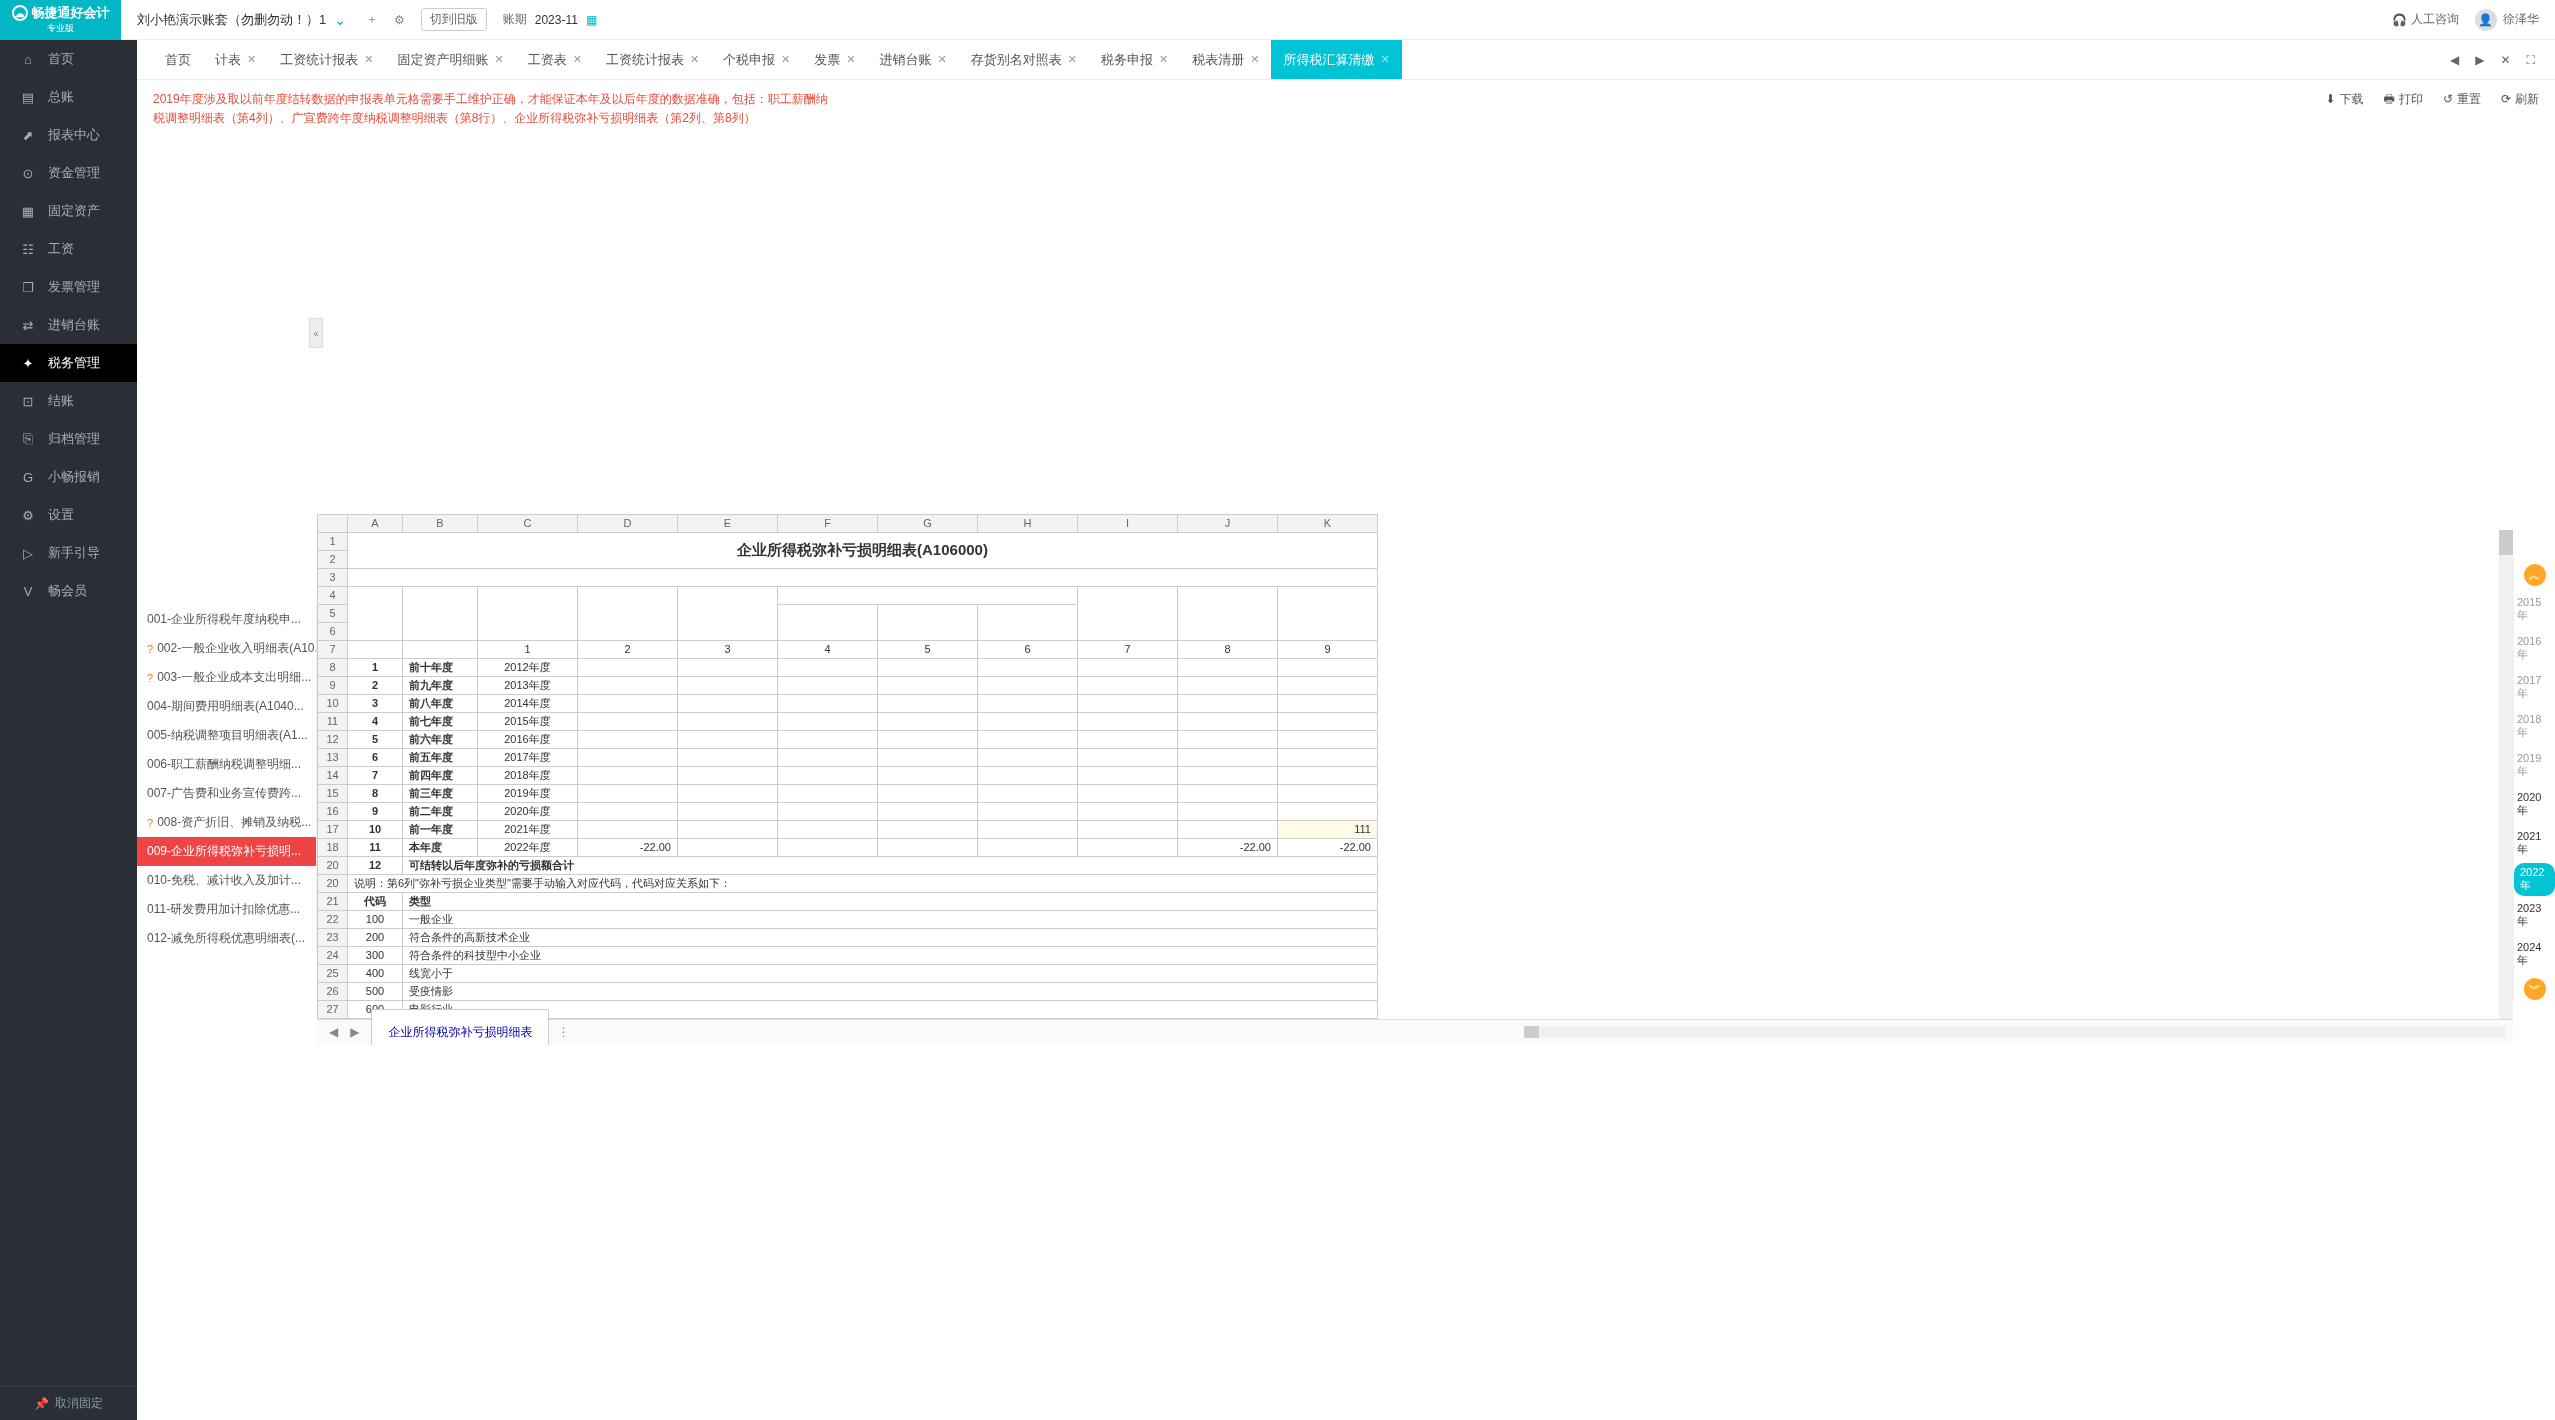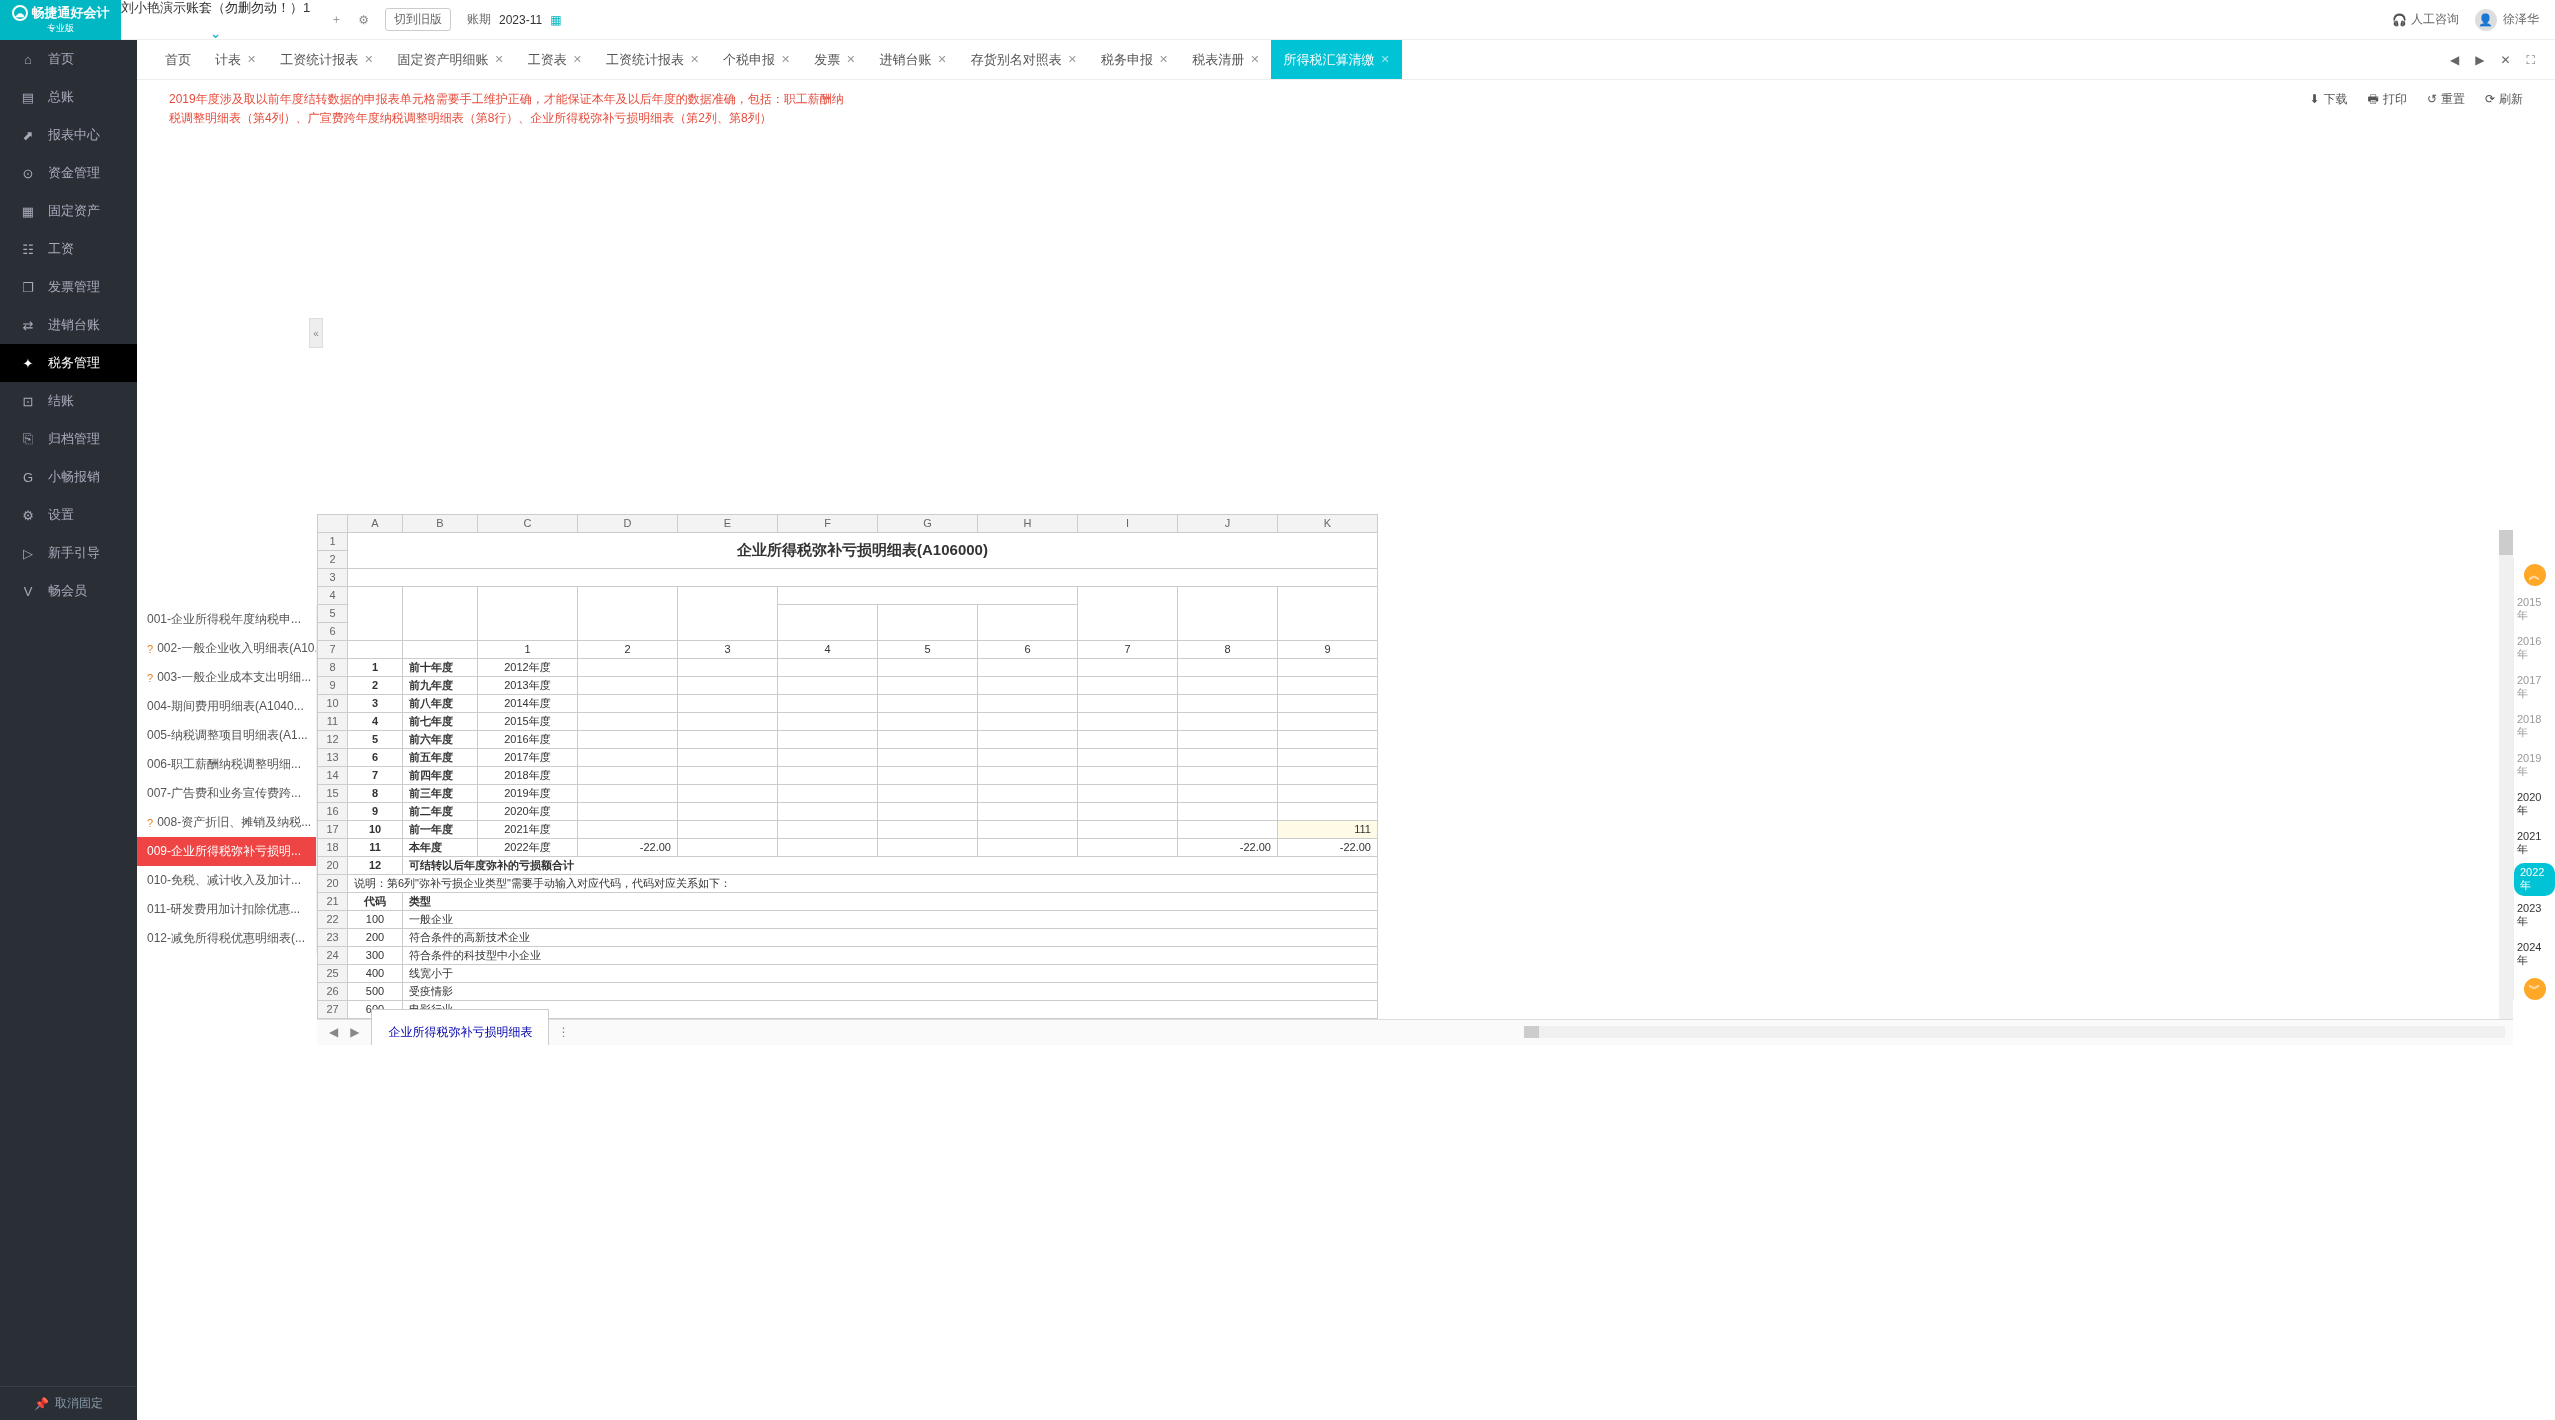--- a/index.html
+++ b/index.html
@@ -4,21 +4,21 @@
 <style>
 * { margin: 0; padding: 0; box-sizing: border-box; }
 body { font-family: "Microsoft YaHei", Arial, sans-serif; font-size: 12px; color: #333; background: #fff; overflow: hidden; }
 
 
 .topbar { height: 40px; background: #fff; display: flex; align-items: center; padding: 0 16px; border-bottom: 1px solid #eee; }
 .logo-area { width: 121px; height: 40px; background: #00b7c3; color: #fff; display: flex; flex-direction: column; align-items: center; justify-content: center; margin-left: -16px; padding: 0 8px; }
 .logo-text { font-size: 13px; font-weight: bold; display: flex; align-items: center; gap: 4px; }
 .logo-sub { font-size: 9px; }
 .logo-icon { width: 16px; height: 16px; border: 2px solid #fff; border-radius: 50%; display: inline-flex; align-items: center; justify-content: center; font-size: 10px; }
-.account-sel { margin-left: 0; font-size: 13px; color: #333; display: flex; align-items: center; gap: 8px; flex-direction: column; }
+.account-sel { margin-left: 16px; font-size: 13px; color: #333; display: flex; align-items: center; gap: 8px; }
 .chevron { color: #00b7c3; font-size: 14px; }
 .top-icons { display: flex; align-items: center; gap: 16px; margin-left: 20px; }
 .icon-btn { color: #888; cursor: pointer; }
 .old-ver { border: 1px solid #ccc; padding: 2px 8px; border-radius: 3px; color: #666; font-size: 12px; }
 .period { margin-left: 16px; display: flex; align-items: center; gap: 8px; color: #666; }
 .period-val { color: #333; }
 .topbar-right { margin-left: auto; display: flex; align-items: center; gap: 16px; }
 .avatar { width: 22px; height: 22px; background: #ddd; border-radius: 50%; display: flex; align-items: center; justify-content: center; color: #fff; }
 
 
@@ -32,21 +32,21 @@
 
 .main { flex: 1; display: flex; flex-direction: column; overflow: hidden; position: relative; }
 .tabs-row { height: 40px; display: flex; align-items: center; border-bottom: 1px solid #eee; padding: 0 16px; gap: 4px; overflow: hidden; }
 .tab { padding: 0 12px; height: 40px; display: flex; align-items: center; gap: 6px; font-size: 13px; color: #555; cursor: pointer; white-space: nowrap; }
 .tab.active { background: #00c4d6; color: #fff; }
 .tab-close { font-size: 11px; color: inherit; opacity: .6; }
 .tabs-nav { margin-left: auto; display: flex; gap: 8px; align-items: center; }
 .tabs-nav span { padding: 4px; cursor: pointer; color: #666; }
 
 
-.notice { padding: 10px 32px; color: #e74c3c; font-size: 12px; line-height: 1.6; display: flex; justify-content: space-between; align-items: flex-start; }
+.notice { padding: 10px 16px; color: #e74c3c; font-size: 12px; line-height: 1.6; display: flex; justify-content: space-between; align-items: flex-start; }
 .notice-actions { display: flex; gap: 20px; color: #555; white-space: nowrap; }
 .notice-actions span { display: flex; align-items: center; gap: 4px; cursor: pointer; }
 
 
 .content { flex: 1; display: flex; overflow: hidden; position: relative; align-items: center; }
 .form-list { width: 180px; border-right: 1px solid #eee; overflow-y: auto; }
 .form-item { padding: 6px 10px; font-size: 12px; color: #555; cursor: pointer; white-space: nowrap; overflow: hidden; text-overflow: ellipsis; display: flex; align-items: center; gap: 4px; }
 .form-item.active { background: #ef4444; color: #fff; }
 .form-q { color: #e67e22; font-size: 11px; }
 .collapse-handle { position: absolute; left: 172px; top: 180px; width: 14px; height: 30px; background: #eee; border: 1px solid #ddd; display: flex; align-items: center; justify-content: center; font-size: 10px; color: #888; cursor: pointer; z-index: 5; }

